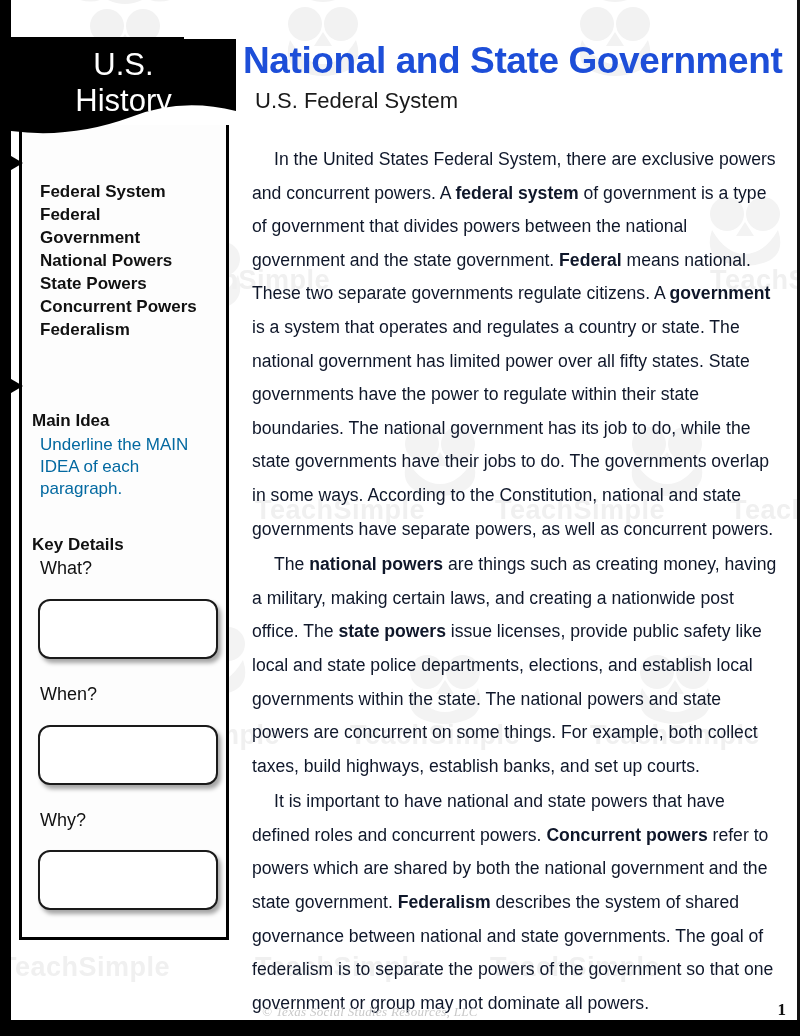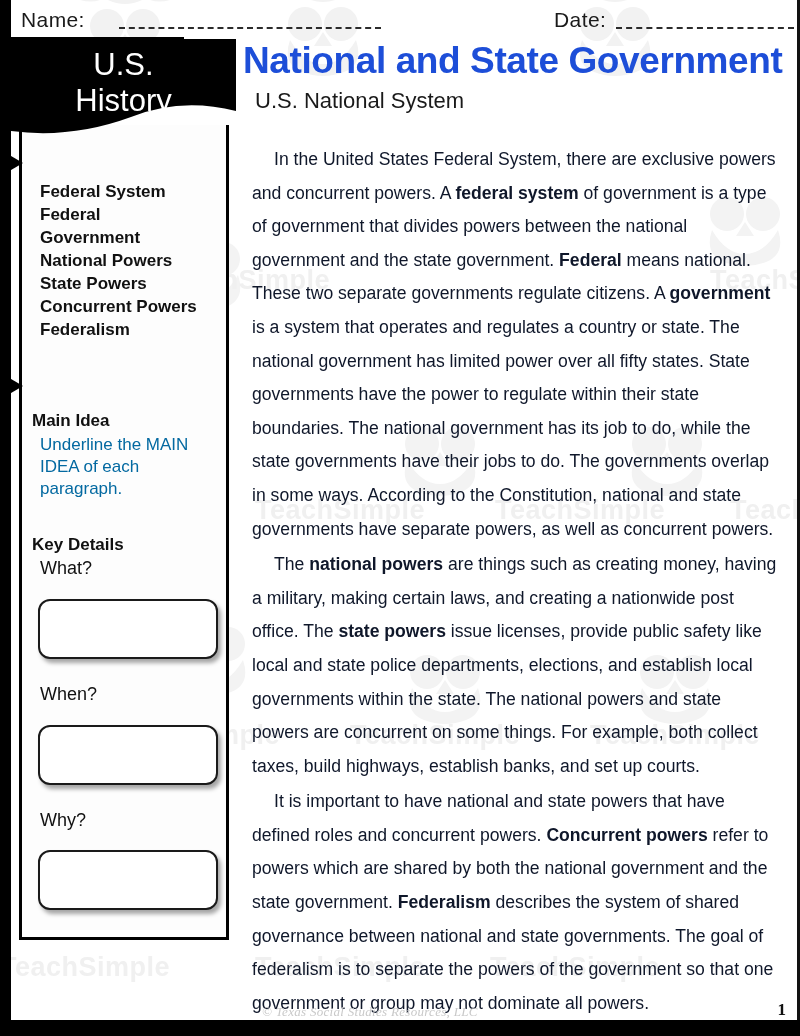--- a/index.html
+++ b/index.html
@@ -318,27 +318,20 @@
     <div class="wm-text" style="left:495px; top:495px;">TeachSimple</div>
     <div class="wm-text" style="left:730px; top:495px;">TeachSimple</div>
     <div class="wm-text" style="left:110px; top:720px;">TeachSimple</div>
     <div class="wm-text" style="left:350px; top:720px;">TeachSimple</div>
     <div class="wm-text" style="left:590px; top:720px;">TeachSimple</div>
     <div class="wm-text" style="left:0px;   top:952px;">TeachSimple</div>
     <div class="wm-text" style="left:255px; top:952px;">TeachSimple</div>
     <div class="wm-text" style="left:490px; top:952px;">TeachSimple</div>
   </div>
 
-  <div class="namerow">
-    <span class="nd-label" style="left:10px; top:2px;">Name:</span>
-    <span class="nd-line" style="left:108px; top:21px; width:262px;"></span>
-
-    <span class="nd-label" style="left:543px; top:2px;">Date:</span>
-    <span class="nd-line" style="left:605px; top:21px; width:178px;"></span>
-  </div>
   <div class="hr-under-name"></div>
 
   <div class="banner">
     <svg width="225" height="98" viewBox="0 0 225 98">
       <path d="M0 0 H225 V72 Q170 58 120 78 Q60 100 0 92 Z" fill="#000"></path>
     </svg>
     <div class="banner-text">
       <div>U.S.</div>
       <div>History</div>
     </div>
@@ -378,21 +371,21 @@
   <div class="sb-q" style="top:558px;">What?</div>
   <div class="ansbox" style="top:599px;"></div>
 
   <div class="sb-q" style="top:684px;">When?</div>
   <div class="ansbox" style="top:725px;"></div>
 
   <div class="sb-q" style="top:810px;">Why?</div>
   <div class="ansbox" style="top:850px;"></div>
 
   <div class="title">National and State Government</div>
-  <div class="subtitle">U.S. National System</div>
+  <div class="subtitle">U.S. Federal System</div>
 
   <div class="body-col" id="body-col">
       <p class="para"><span>In the United States Federal System, there are exclusive powers and concurrent powers. A </span><b>federal system</b><span> of government is a type of government that divides powers between the national government and the state government. </span><b>Federal</b><span> means national. These two separate governments regulate citizens. A </span><b>government</b><span> is a system that operates and regulates a country or state. The national government has limited power over all fifty states. State governments have the power to regulate within their state boundaries. The national government has its job to do, while the state governments have their jobs to do. The governments overlap in some ways. According to the Constitution, national and state governments have separate powers, as well as concurrent powers.</span></p>
       <p class="para"><span>The </span><b>national powers</b><span> are things such as creating money, having a military, making certain laws, and creating a nationwide post office. The </span><b>state powers</b><span> issue licenses, provide public safety like local and state police departments, elections, and establish local governments within the state. The national powers and state powers are concurrent on some things. For example, both collect taxes, build highways, establish banks, and set up courts.</span></p>
       <p class="para"><span>It is important to have national and state powers that have defined roles and concurrent powers. </span><b>Concurrent powers</b><span> refer to powers which are shared by both the national government and the state government. </span><b>Federalism</b><span> describes the system of shared governance between national and state governments. The goal of federalism is to separate the powers of the government so that one government or group may not dominate all powers.</span></p>
     </div>
 
   <div class="copyright">© Texas Social Studies Resources, LLC</div>
   <div class="pagenum">1</div>
 

